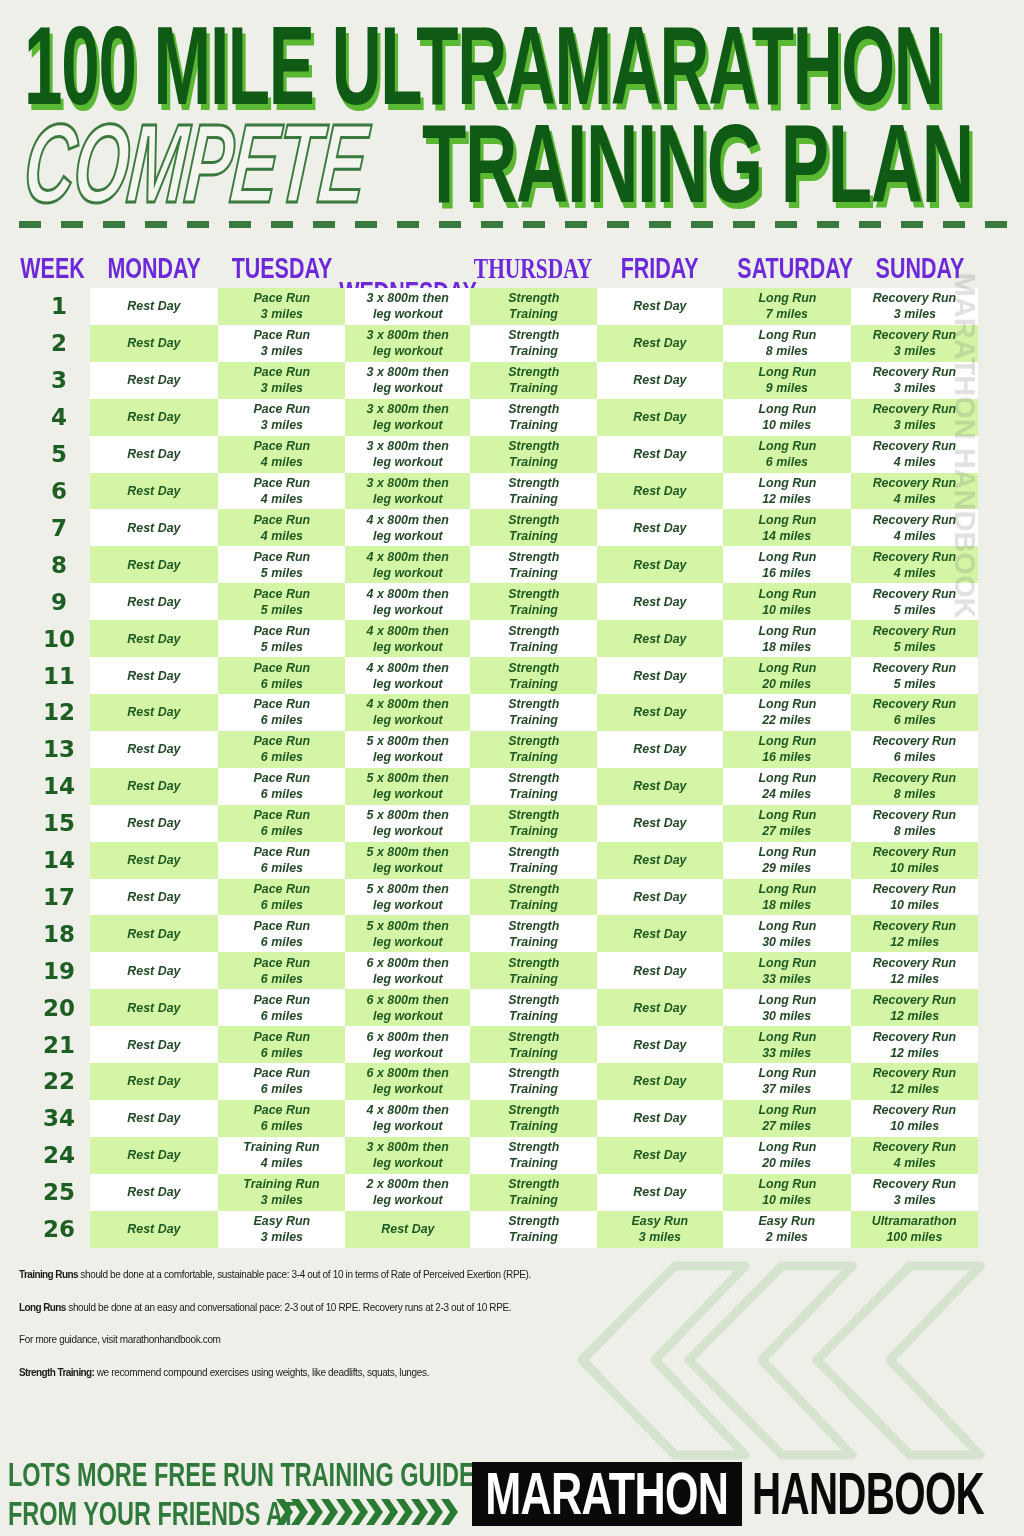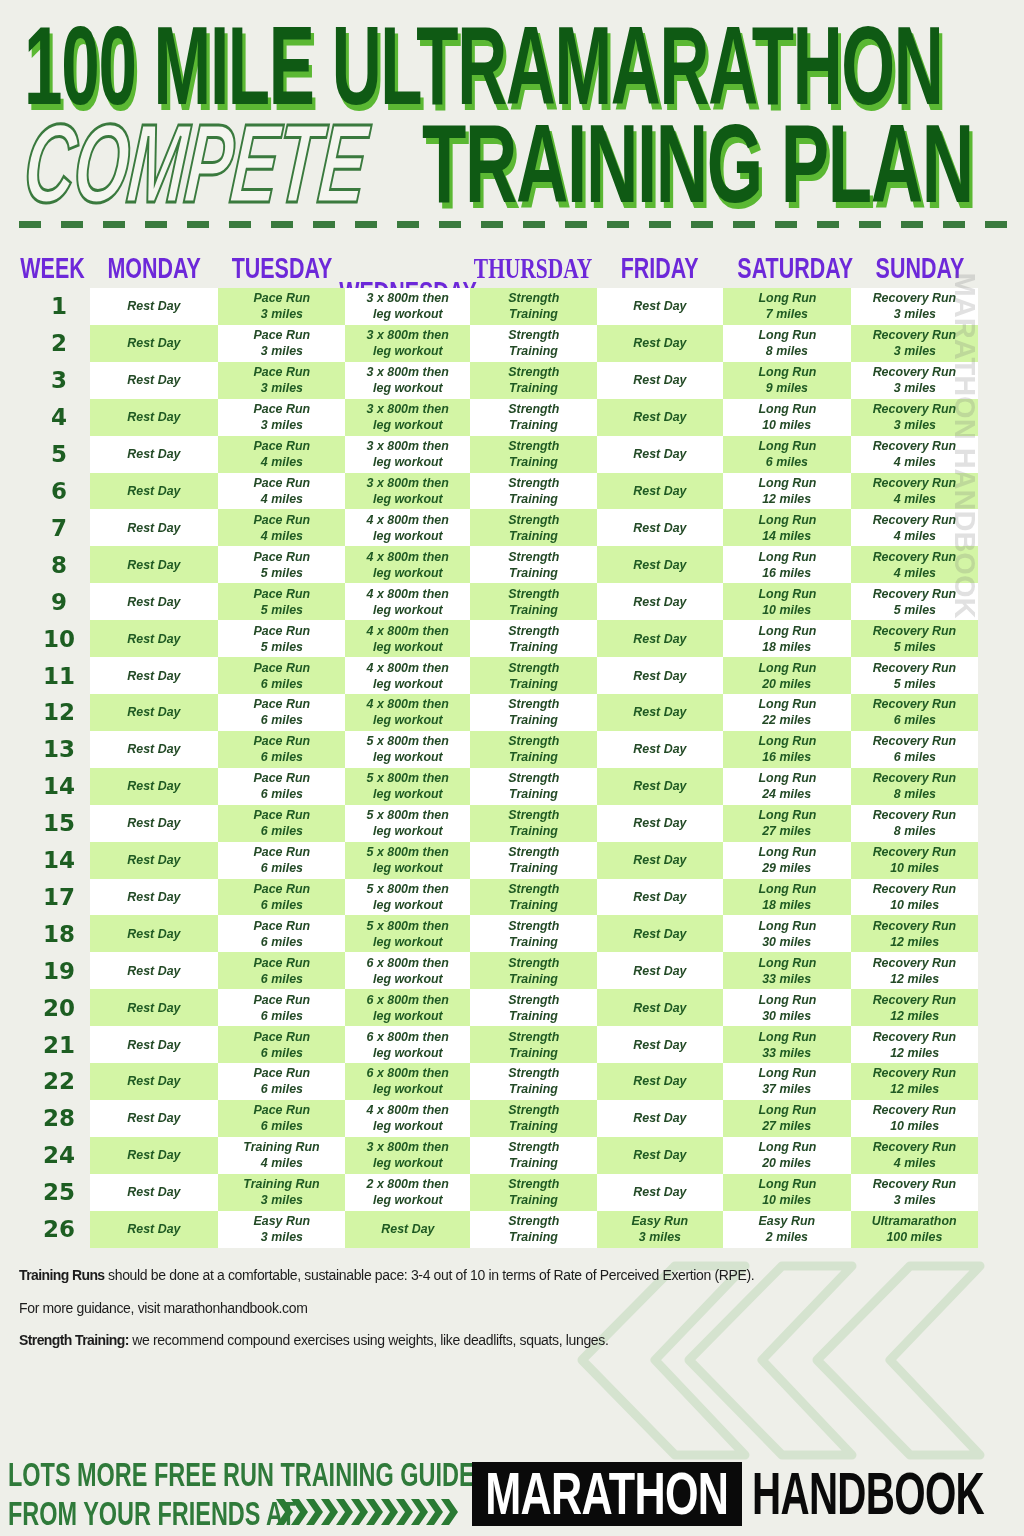--- a/index.html
+++ b/index.html
@@ -60,21 +60,21 @@
   }
   .watermark span {
     display: block; transform: rotate(90deg); white-space: nowrap; font-weight: 700;
     font-size: 29px; color: rgba(120,120,120,0.22); letter-spacing: 0px;
   }
 
   
   .chevrons { position: absolute; left: 560px; top: 1258px; width: 440px; height: 205px; }
   .notes { position: absolute; left: 19px; top: 1266px; width: 990px; }
   .note {
-    height: 32.6px; font-size: 14px; line-height: 18px; color: #1c1c1c; white-space: nowrap;
+    height: 32.6px; font-size: 10px; line-height: 18px; color: #1c1c1c; white-space: nowrap;
     letter-spacing: -0.35px;
   }
   .note b { font-weight: 700; letter-spacing: -0.6px; }
 
   
   .footer-l {
     position: absolute; left: 8px; top: 1455px; font-weight: 700; color: #2f7a3a;
     font-size: 34px; line-height: 39px; white-space: nowrap; transform-origin: left top;
     transform: scaleX(0.69);
   }
@@ -169,21 +169,21 @@
     <div class="week-num">13</div>
     <div class="week-num">14</div>
     <div class="week-num">15</div>
     <div class="week-num">14</div>
     <div class="week-num">17</div>
     <div class="week-num">18</div>
     <div class="week-num">19</div>
     <div class="week-num">20</div>
     <div class="week-num">21</div>
     <div class="week-num">22</div>
-    <div class="week-num">28</div>
+    <div class="week-num">34</div>
     <div class="week-num">24</div>
     <div class="week-num">25</div>
     <div class="week-num">26</div>
   </div>
 <div class="grid" id="grid">
     <div class="cell">
       <span>Rest Day</span>
     </div>
     <div class="cell g">
       <span>Pace Run</span>
@@ -865,20 +865,21 @@
 
 <svg class="chevrons" viewBox="0 0 440 205">
   <g fill="none" stroke="#d5e3cf" stroke-width="9" stroke-linejoin="round">
     <polygon points="115,8 185,8 95,102 185,197 115,197 22,102"></polygon>
     <polygon points="222,8 292,8 202,102 292,197 222,197 129,102"></polygon>
     <polygon points="350,8 420,8 330,102 420,197 350,197 257,102"></polygon>
   </g>
 </svg>
 <div class="notes" id="notes">
     <div class="note"><b>Training Runs</b><span> should be done at a comfortable, sustainable pace: 3-4 out of 10 in terms of Rate of Perceived Exertion (RPE).</span></div>
+    <div class="note"><b>Long Runs</b><span> should be done at an easy and conversational pace: 2-3 out of 10 RPE. Recovery runs at 2-3 out of 10 RPE.</span></div>
     <div class="note"><b></b><span>For more guidance, visit marathonhandbook.com</span></div>
     <div class="note"><b>Strength Training:</b><span> we recommend compound exercises using weights, like deadlifts, squats, lunges.</span></div>
   </div>
 
 <div class="footer-l">
   <div>LOTS MORE FREE RUN TRAINING  GUIDES</div>
   <div>FROM YOUR FRIENDS AT</div>
 </div>
 <svg class="arrows" id="arrows" viewBox="0 0 190 30">
     <polygon points="0,2 8,2 17,15 8,28 0,28 9,15" fill="#2a7a34"></polygon>

